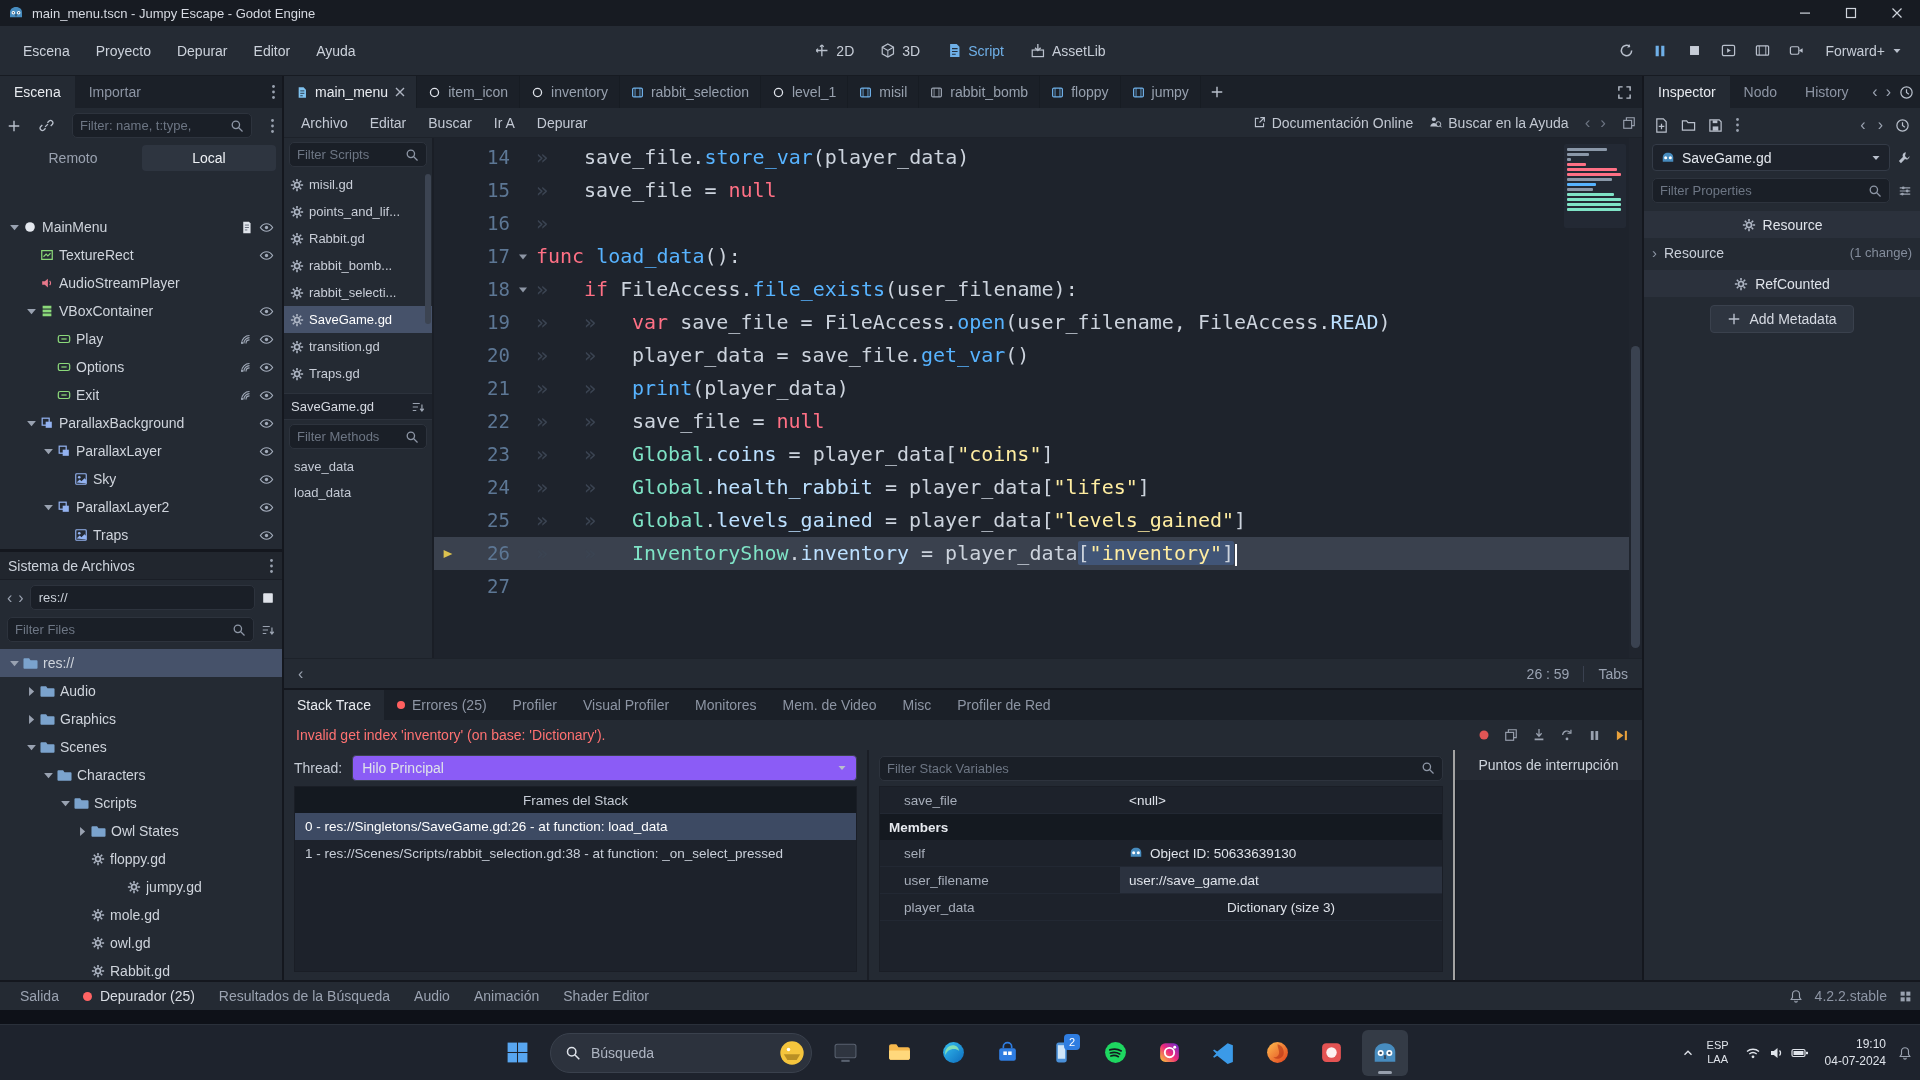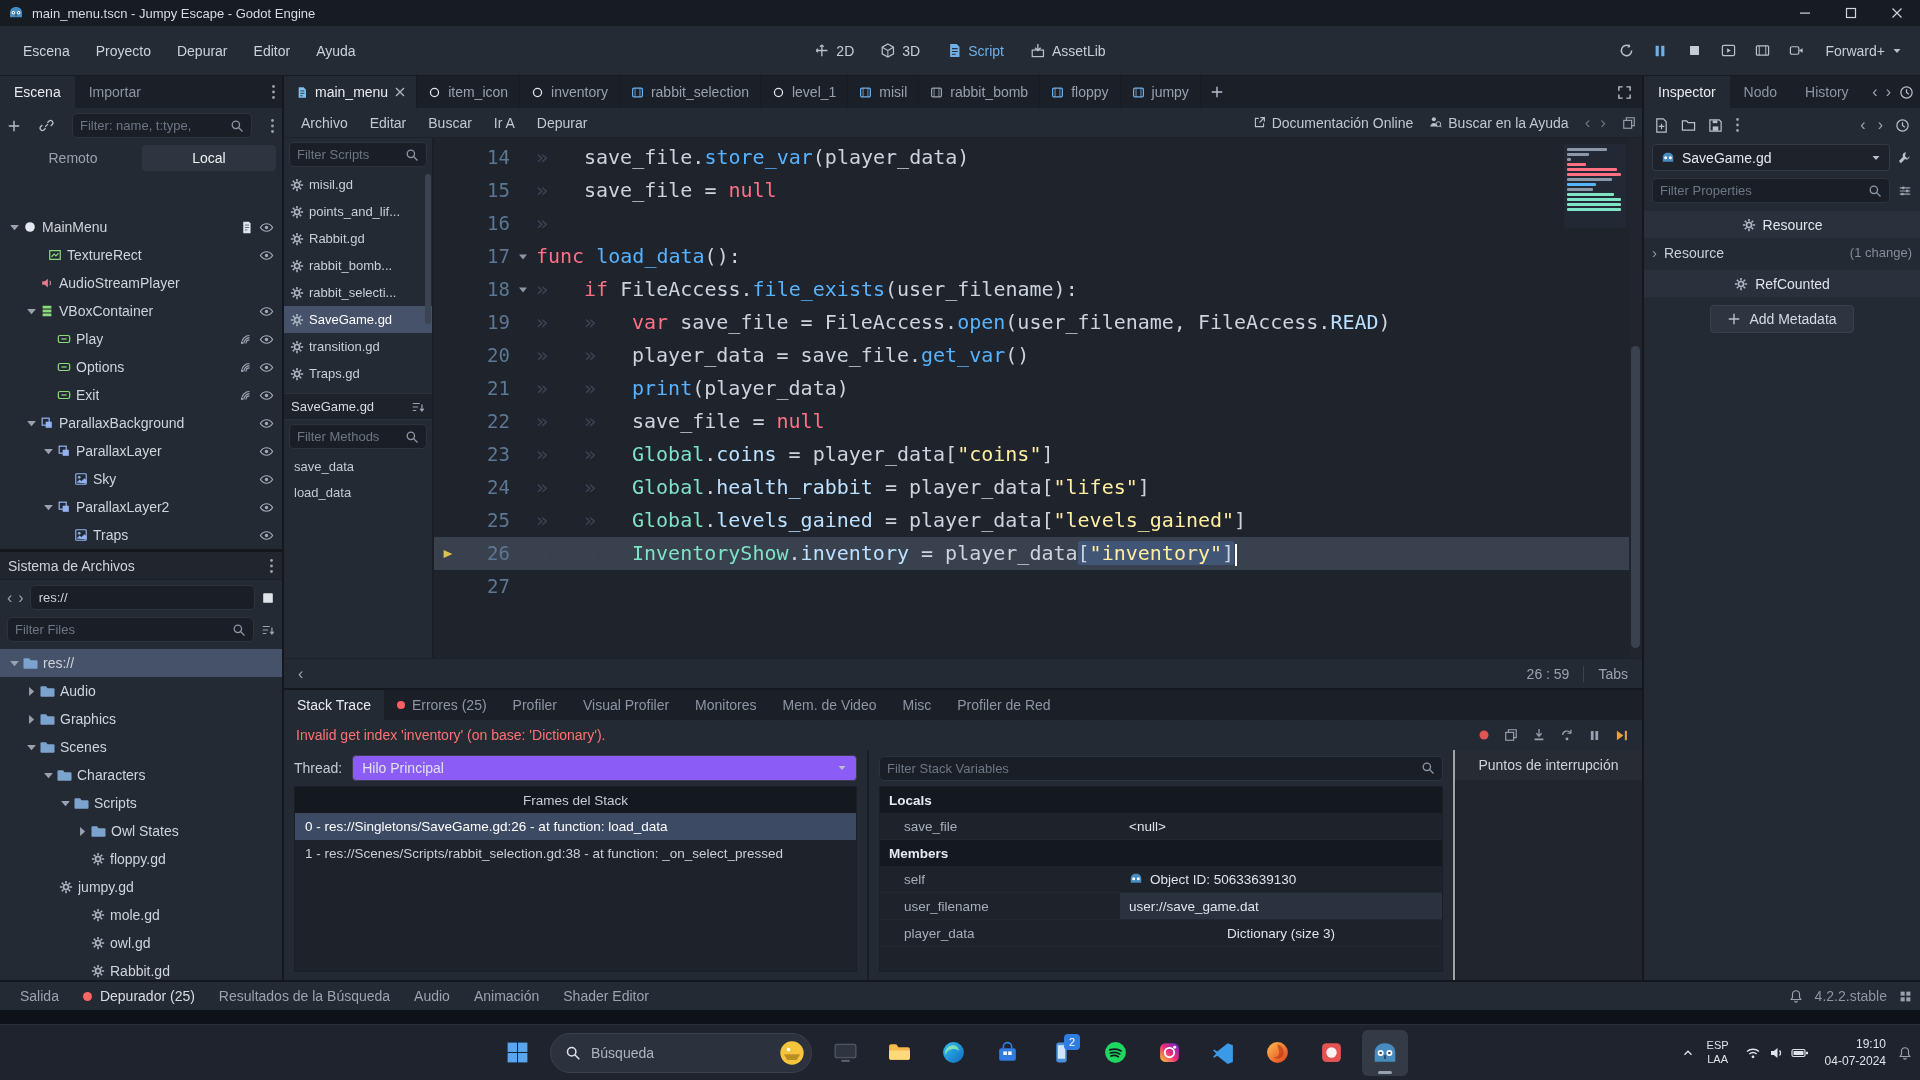--- a/index.html
+++ b/index.html
@@ -368,21 +368,21 @@
                 </svg>
               </span>
               <span class="icon">
                 <svg width="15" height="15" viewBox="0 0 16 16">
                   <path d="M1.5 8S4 4 8 4s6.5 4 6.5 4S12 12 8 12 1.5 8 1.5 8z" fill="none" stroke="#a2abba" stroke-width="1.3"></path>
                   <circle cx="8" cy="8" r="1.8" fill="#a2abba"></circle>
                 </svg>
               </span>
             </span>
           </div>
-          <div class="trow" style="padding-left: 31px;">
+          <div class="trow" style="padding-left: 23px;">
             <span class="arrow"></span>
             <span class="icon">
               <svg width="14" height="14" viewBox="0 0 16 16">
                 <rect x="2" y="3" width="12" height="10" fill="none" stroke="#8bd97a" stroke-width="1.4"></rect>
                 <path d="M4 10l3-3 2 2 3-3" fill="none" stroke="#8bd97a" stroke-width="1.3"></path>
               </svg>
             </span>
             <span class="nlabel">TextureRect</span>
             <span class="badges">
               <span class="icon">
@@ -741,21 +741,21 @@
             <span class="icon">
               <svg width="14" height="14" viewBox="0 0 16 16">
                 <circle cx="8" cy="8" r="2.8" fill="none" stroke="#aeb6c4" stroke-width="1.8"></circle>
                 <g stroke="#aeb6c4" stroke-width="1.8">
                   <path d="M8 1v3M8 12v3M1 8h3M12 8h3M3.2 3.2l2 2M10.8 10.8l2 2M12.8 3.2l-2 2M3.2 12.8l2-2"></path>
                 </g>
               </svg>
             </span>
             <span class="nlabel">floppy.gd</span>
           </div>
-          <div class="trow" style="padding-left: 42px;">
+          <div class="trow" style="padding-left: 110px;">
             <span class="arrow"></span>
             <span class="icon">
               <svg width="14" height="14" viewBox="0 0 16 16">
                 <circle cx="8" cy="8" r="2.8" fill="none" stroke="#aeb6c4" stroke-width="1.8"></circle>
                 <g stroke="#aeb6c4" stroke-width="1.8">
                   <path d="M8 1v3M8 12v3M1 8h3M12 8h3M3.2 3.2l2 2M10.8 10.8l2 2M12.8 3.2l-2 2M3.2 12.8l2-2"></path>
                 </g>
               </svg>
             </span>
             <span class="nlabel">jumpy.gd</span>
@@ -1225,21 +1225,20 @@
               <input placeholder="Filter Stack Variables" style="">
               <span class="icon">
                   <svg width="14" height="14" viewBox="0 0 16 16">
                     <circle cx="6.7" cy="6.7" r="4.2" fill="none" stroke="#8d96a5" stroke-width="1.5"></circle>
                     <path d="M10 10l4.3 4.3" stroke="#8d96a5" stroke-width="1.5"></path>
                   </svg>
                 </span>
             </label>
           </div>
           <div class="vars" id="vars">
-              <div class="vsec">Locals</div>
               <div class="vrow">
                 <div class="vname">save_file</div>
                 <div class="vval">
                   <span>&lt;null&gt;</span>
                 </div>
               </div>
               <div class="vsec">Members</div>
               <div class="vrow">
                 <div class="vname">self</div>
                 <div class="vval">

